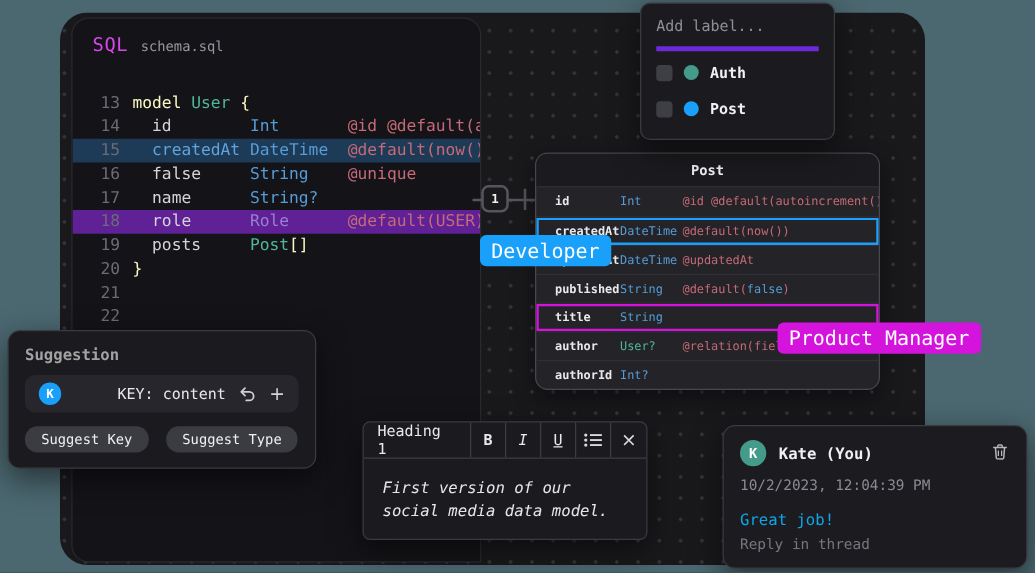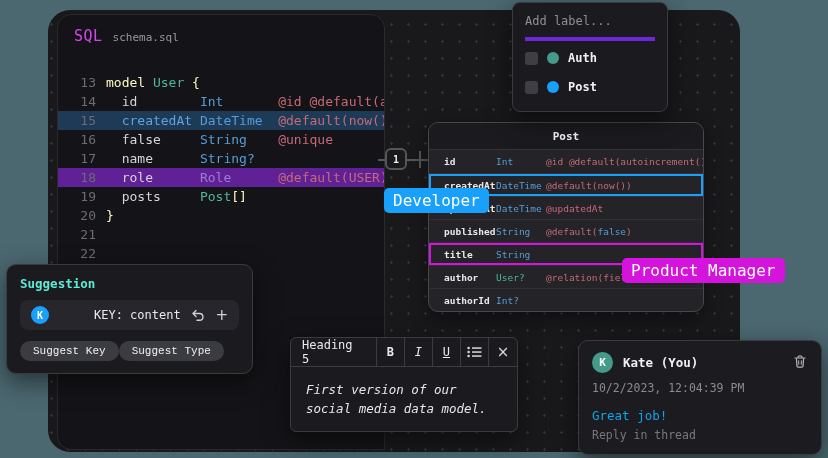--- a/index.html
+++ b/index.html
@@ -65,30 +65,30 @@
   
   .dropdown{left:512px;top:2px;width:156px;padding:9px 12px 12px;border-radius:8px;}
   .dd-input{font-size:12px;color:#8f8f97;padding:2px 0 9px;border-bottom:4px solid #6d28d9;}
   .dd-opt{display:flex;align-items:center;gap:9px;height:24px;margin-top:5px;}
   .dd-check{width:13px;height:13px;border-radius:3px;background:#3e3e45;flex:none;}
   .dd-dot{width:12px;height:12px;border-radius:50%;flex:none;}
   .dd-label{font-size:12px;font-weight:bold;color:#f0f0f3;}
 
   
   .suggestion{left:6px;top:264px;width:247px;padding:11px 13px 12px;}
-  .sg-title{font-size:12.5px;font-weight:bold;color:#5eead4;}
+  .sg-title{font-size:12.5px;font-weight:bold;color:#a3a3a3;}
   .sg-row{margin-top:9px;background:#26262c;border-radius:8px;height:30px;
           display:flex;align-items:center;padding:0 11px;gap:9px;}
   .avatar{border-radius:50%;color:#fff;font-weight:bold;display:flex;align-items:center;justify-content:center;flex:none;}
   .avatar.blue{width:18px;height:18px;background:#18a0fb;font-size:10px;}
   .avatar.teal{width:21px;height:21px;background:#459b8a;font-size:11px;}
   .sg-key{flex:1;font-size:12px;color:#e9e9ec;padding-left:36px;}
   .sg-icons{display:flex;align-items:center;gap:10px;}
   .sg-plus{color:#d2d2d7;font-size:15px;line-height:1;font-family:"DejaVu Sans",sans-serif;}
-  .sg-buttons{margin-top:11px;display:flex;font-family:Liberation Mono, monospace;}
+  .sg-buttons{margin-top:11px;display:flex;gap:14px;}
   .sg-btn{background:#3b3b42;border:none;border-radius:10px;color:#f0f0f3;
           font-family:inherit;font-size:11px;padding:4px 13px;cursor:pointer;}
 
   
   .note{left:290px;top:337px;width:228px;border-radius:6px;padding:0;}
   .note-toolbar{display:flex;height:29px;border-bottom:1px solid #3c3c42;align-items:stretch;}
   .nt-item{border-right:1px solid #3c3c42;display:flex;align-items:center;justify-content:center;
            font-size:12px;color:#e9e9ec;padding:0 8px;}
   .nt-item.heading{padding:0 11px;font-size:12px;}
   .nt-item.sq{width:29px;padding:0;}
@@ -212,21 +212,21 @@
       </span>
     </div>
     <div class="sg-buttons">
       <button class="sg-btn">Suggest Key</button>
       <button class="sg-btn">Suggest Type</button>
     </div>
   </div>
 
   <div class="panel note">
     <div class="note-toolbar">
-      <div class="nt-item heading">Heading 5</div>
+      <div class="nt-item heading">Heading 1</div>
       <div class="nt-item sq nt-b">B</div>
       <div class="nt-item sq nt-i">I</div>
       <div class="nt-item sq nt-u">U</div>
       <div class="nt-item sq">
         <svg width="15" height="12" viewBox="0 0 15 12">
             <circle cx="1.6" cy="2" r="1.3" fill="#d8d8dd"></circle>
             <circle cx="1.6" cy="6" r="1.3" fill="#d8d8dd"></circle>
             <circle cx="1.6" cy="10" r="1.3" fill="#d8d8dd"></circle>
             <rect x="5" y="1.3" width="9.5" height="1.5" fill="#d8d8dd"></rect>
             <rect x="5" y="5.3" width="9.5" height="1.5" fill="#d8d8dd"></rect>

